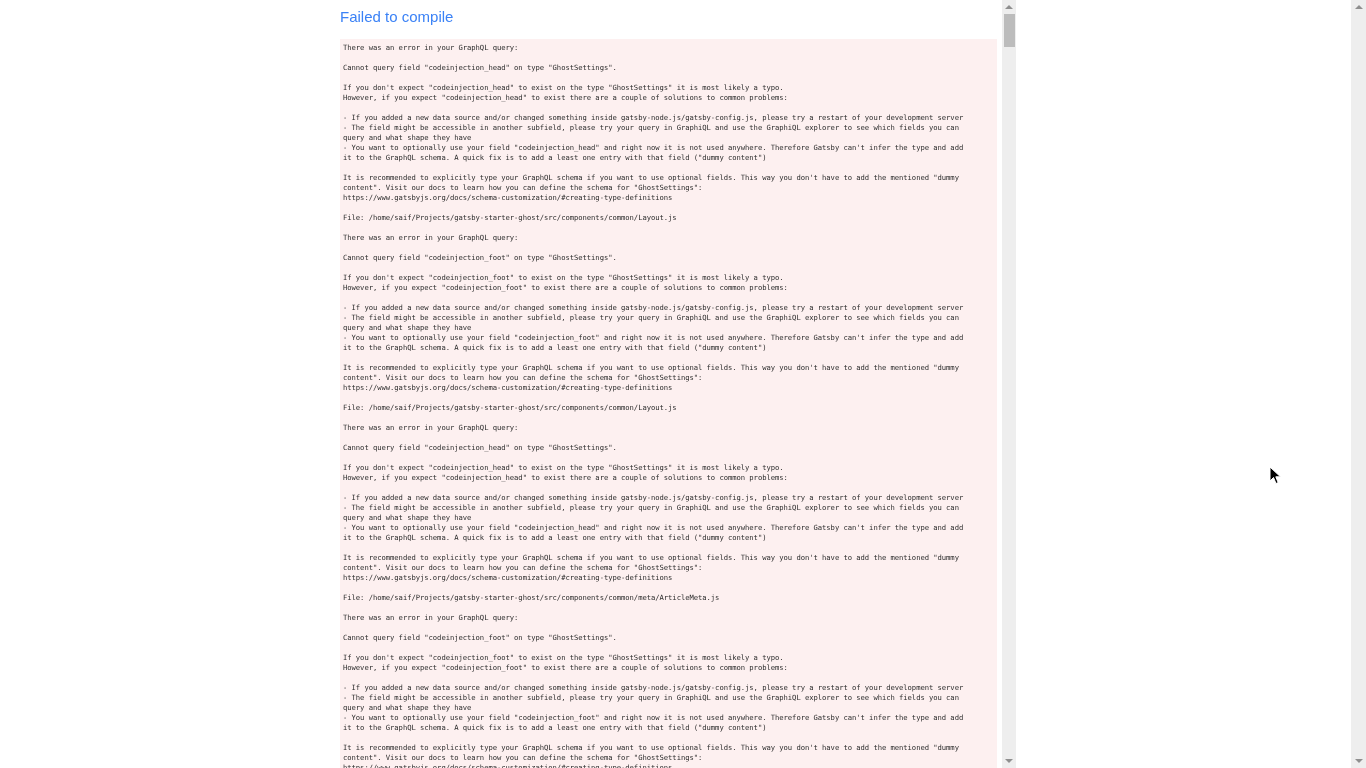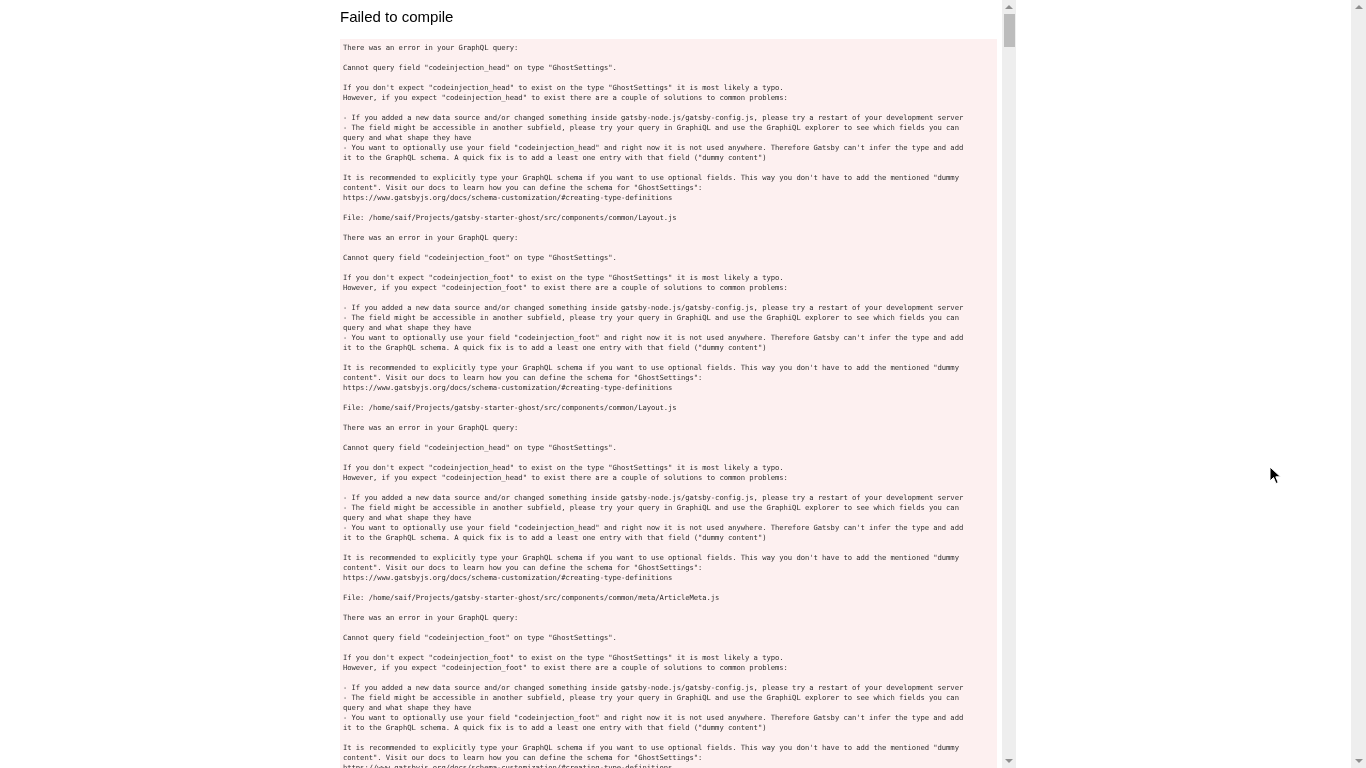--- a/index.html
+++ b/index.html
@@ -24,21 +24,21 @@
       height: 768px;
       overflow: hidden;
     }
     .overlay-content {
       position: absolute;
       left: 10px;
       top: 0;
       width: 656px;
     }
     .title {
-      color: #000000;
+      color: #3b82f6;
       font-size: 15px;
       font-weight: normal;
       margin: 0;
       padding-top: 8px;
       height: 31px;
       line-height: 17px;
       font-family: "Liberation Sans", sans-serif;
     }
     .error-box {
       background: #fdf0f0;

